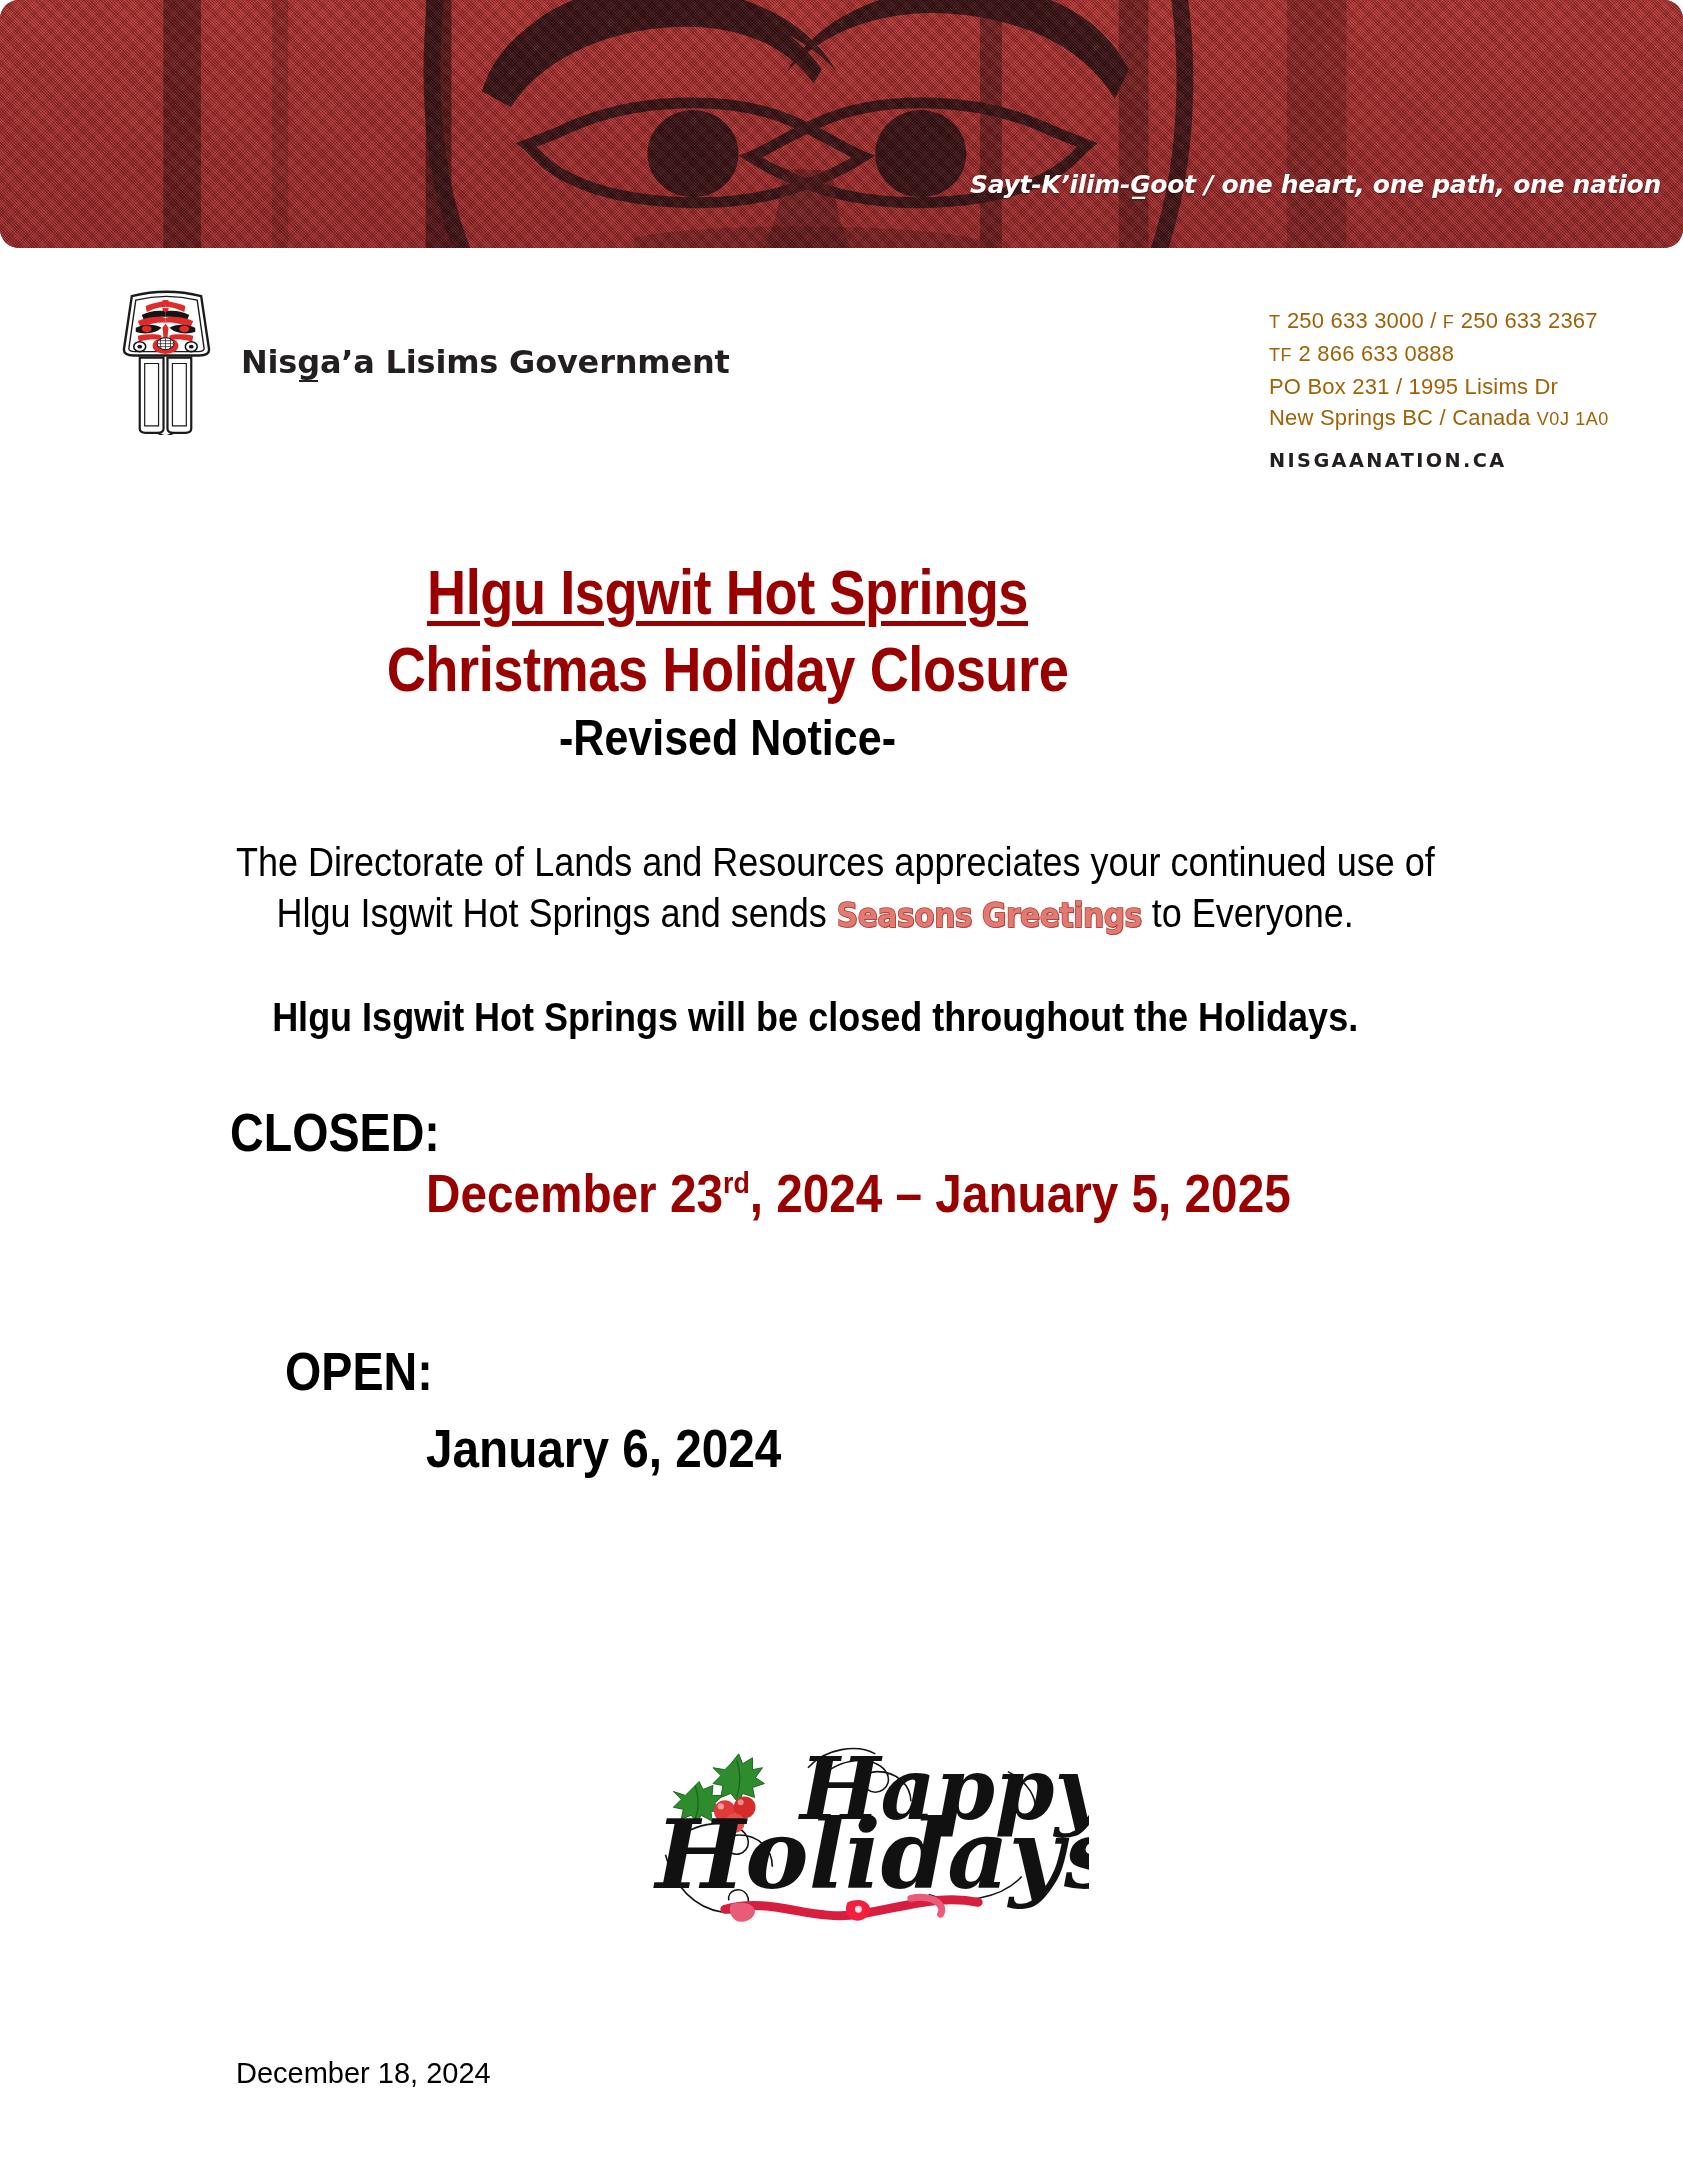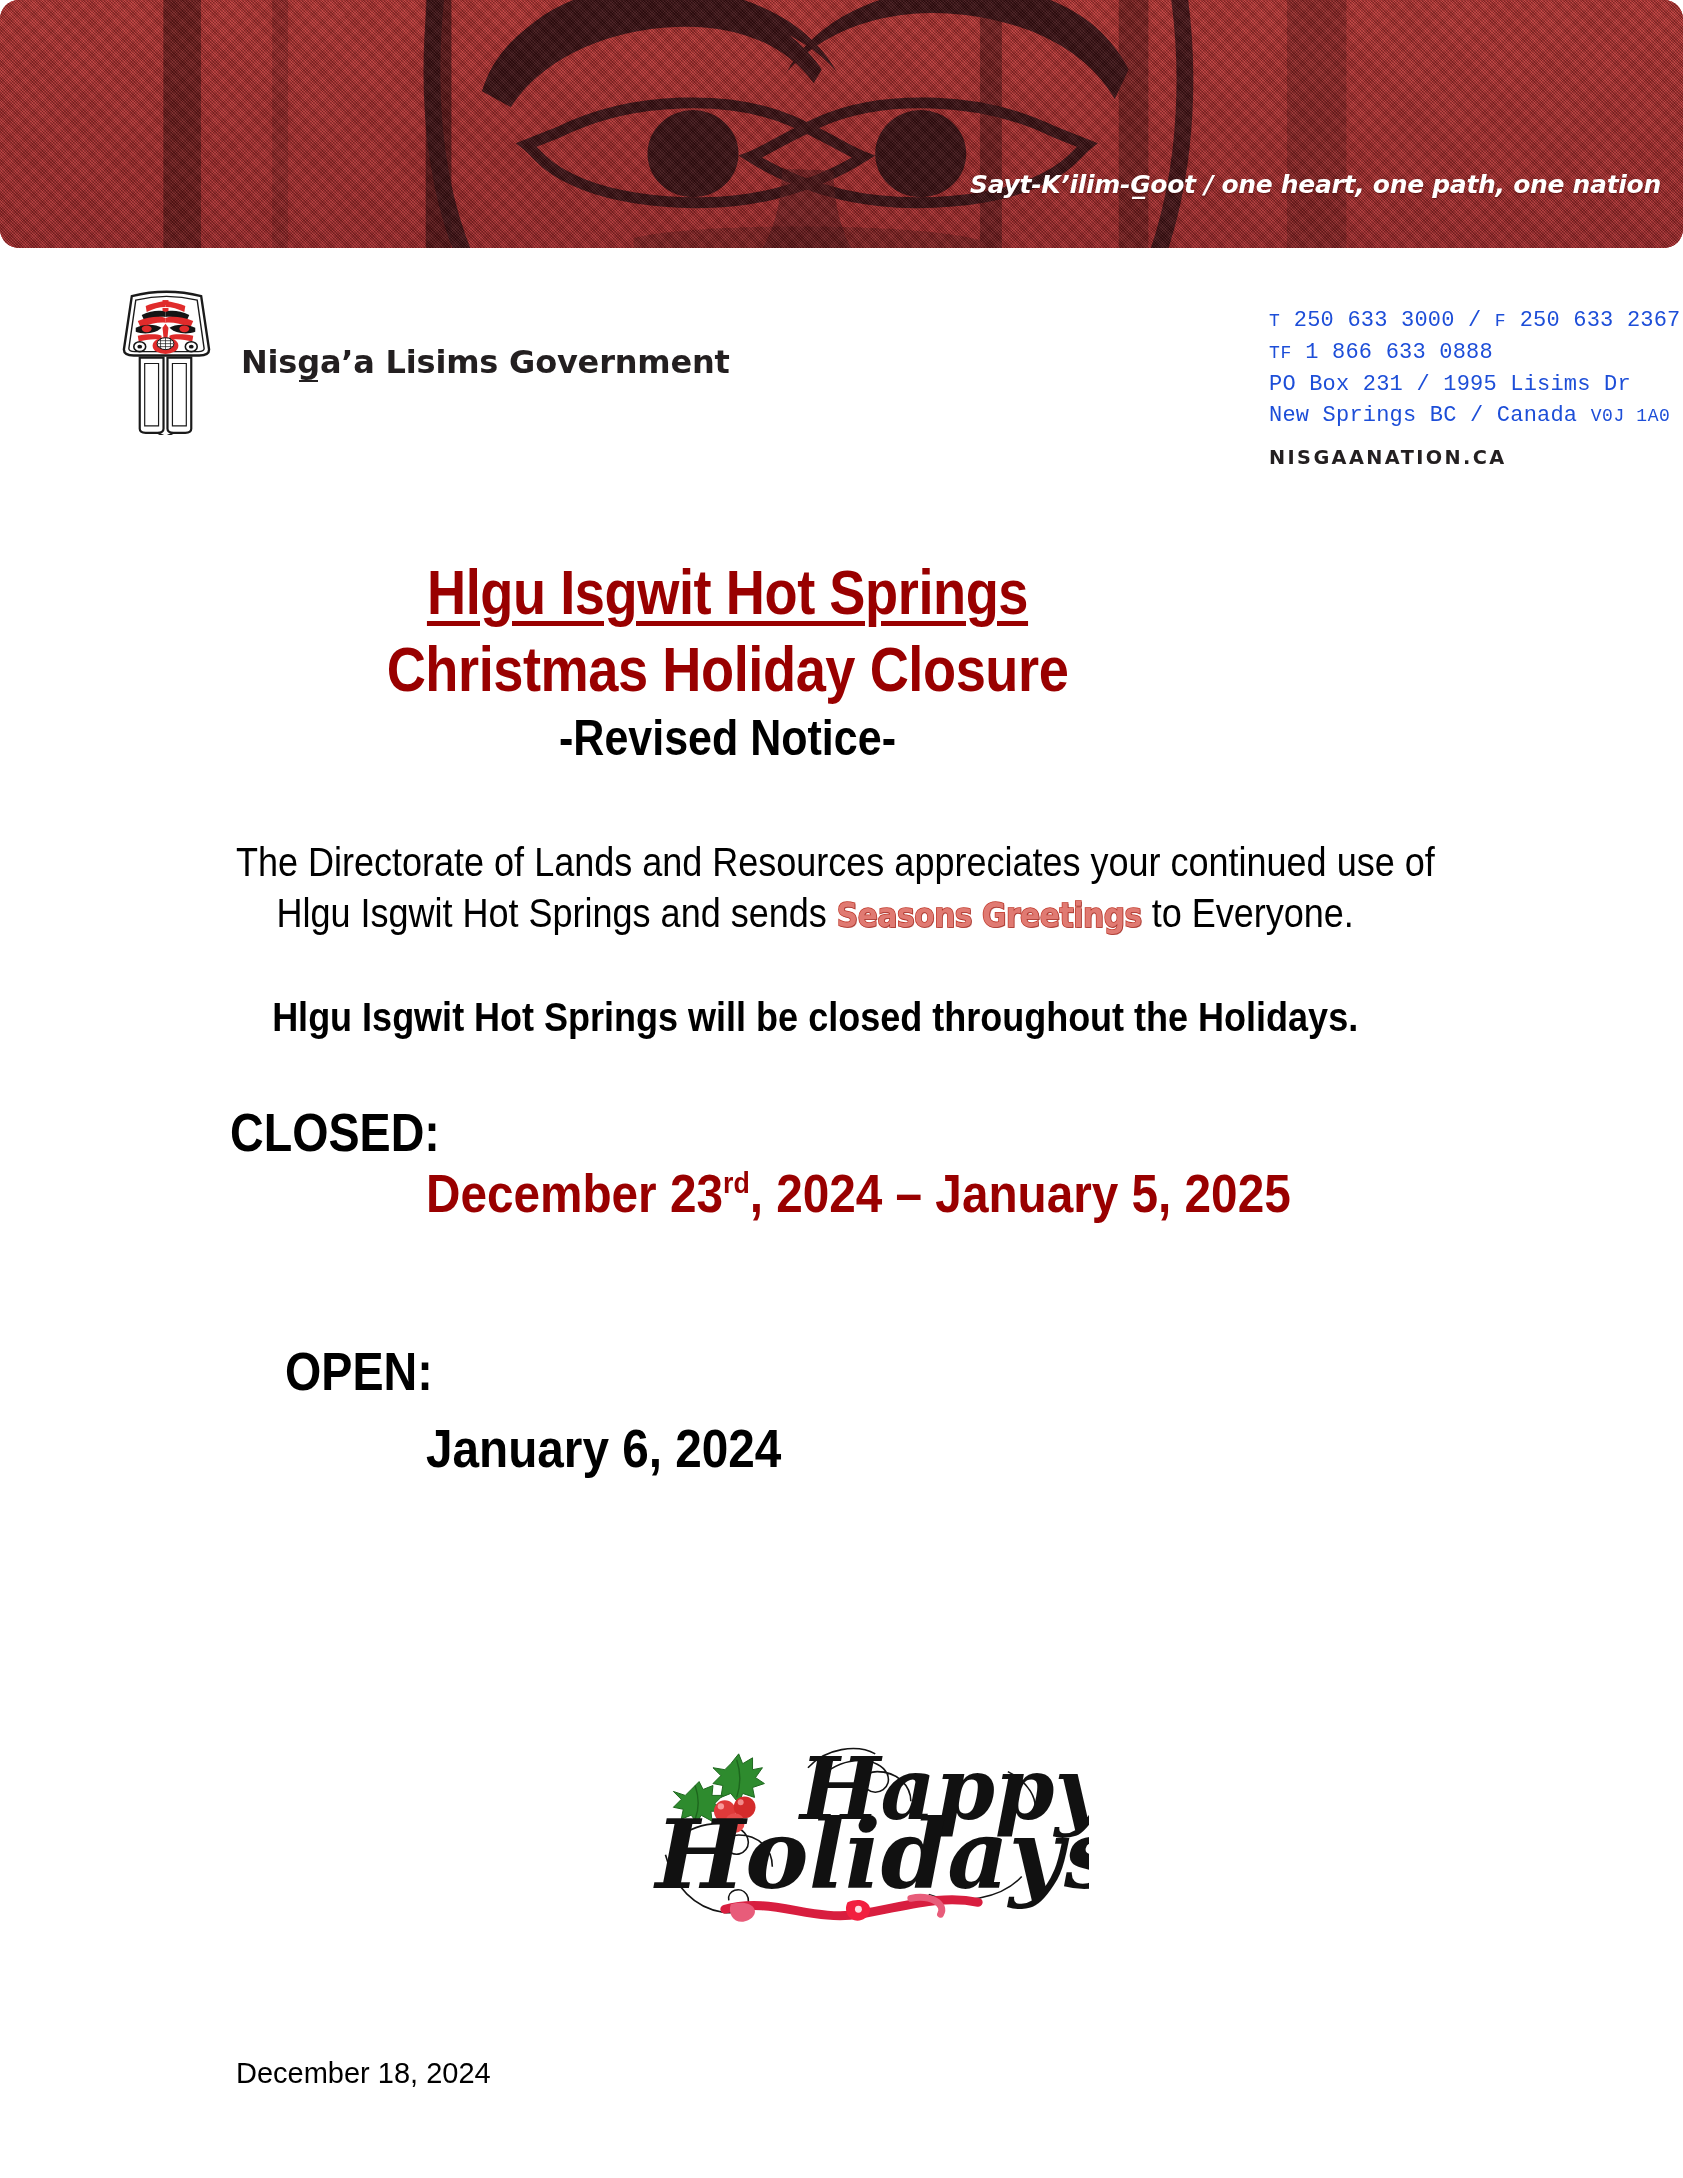--- a/index.html
+++ b/index.html
@@ -98,23 +98,23 @@
   }
 
   .contact-block {
     position: absolute;
     right: 18px;
     top: 57px;
     text-align: left;
     width: 396px;
   }
   .contact-line {
-    font-family: Liberation Mono, monospace;
+    font-family: Liberation Sans, sans-serif;
     font-size: 22px;
-    color: #1d4ed8;
+    color: #a16207;
     line-height: 31px;
     white-space: nowrap;
     letter-spacing: 0.2px;
   }
   .contact-line .sm {
     font-size: 18px;
     letter-spacing: 0.6px;
   }
   .contact-web {
     margin-top: 14px;
@@ -385,21 +385,21 @@
                C 58 146, 56 145, 56 142 Z" fill="#ffffff" stroke="#1a1a1a" stroke-width="2.2"></path>
       <path d="M33 76 L 47 76 L 47 139 L 33 139 Z" fill="#ffffff" stroke="#1a1a1a" stroke-width="1.2"></path>
       <path d="M61 76 L 75 76 L 75 139 L 61 139 Z" fill="#ffffff" stroke="#1a1a1a" stroke-width="1.2"></path>
       <path d="M46 146 L 54 150 L 62 146" fill="none" stroke="#1a1a1a" stroke-width="2"></path>
     </svg>
     <div class="org-name"><span>Nis</span><span class="underbar">g</span><span>a’a Lisims Government</span></div>
   </div>
 
   <div class="contact-block">
     <div class="contact-line"><span class="sm">T</span> <span>250 633 3000 / </span><span class="sm">F</span> <span>250 633 2367</span></div>
-    <div class="contact-line"><span class="sm">TF</span> <span>1 866 633 0888</span></div>
+    <div class="contact-line"><span class="sm">TF</span> <span>2 866 633 0888</span></div>
     <div class="contact-line">PO Box 231 / 1995 Lisims Dr</div>
     <div class="contact-line"><span>New Springs BC / Canada </span><span class="sm">V0J 1A0</span></div>
     <div class="contact-web">NISGAANATION.CA</div>
   </div>
 </div>
 
 <div class="title-area">
   <div class="title-line1"><span class="u">Hlgu Isgwit Hot Springs</span></div>
   <div class="title-line2">Christmas Holiday Closure</div>
   <div class="title-line3">-Revised Notice-</div>

